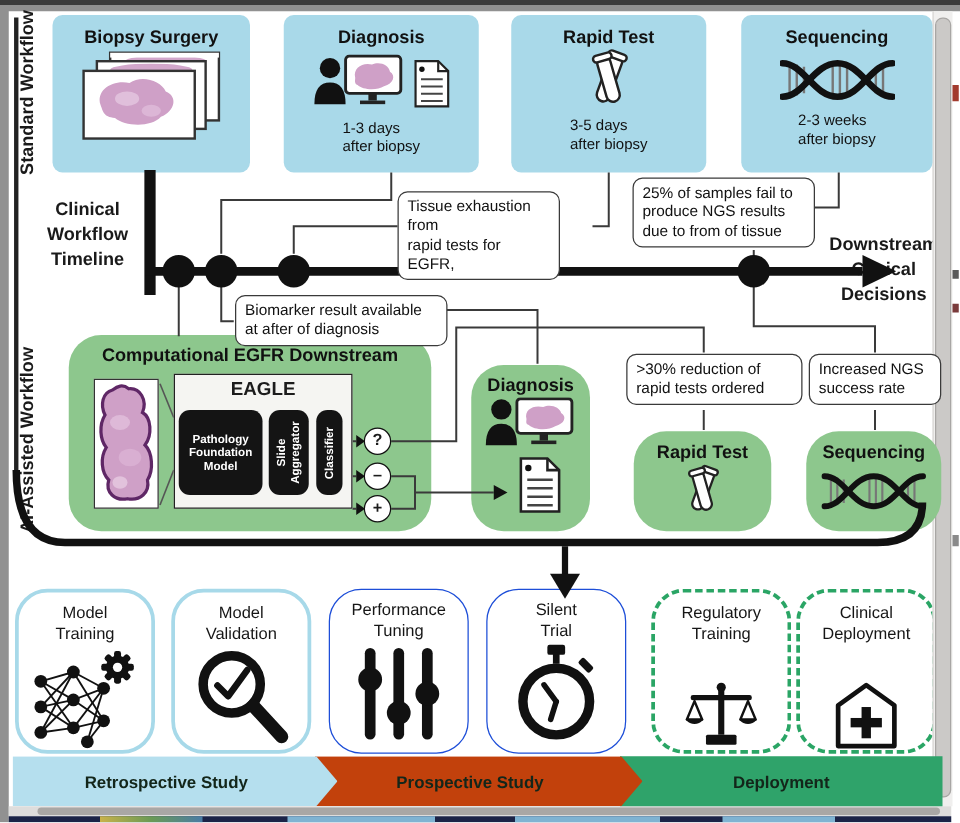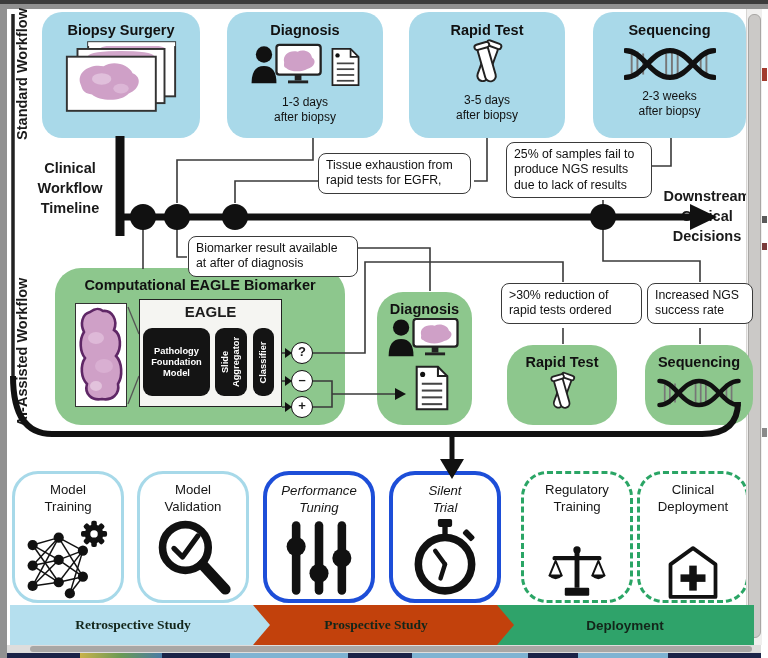--- a/index.html
+++ b/index.html
@@ -12,26 +12,26 @@
   .vscroll-track{position:absolute;left:746px;top:9px;width:15px;height:636px;background:#f0efee;border-left:1px solid #d8d6d4;}
   .vscroll-thumb{position:absolute;left:748px;top:14px;width:11px;height:622px;background:#cbc9c7;border:1px solid #a8a6a4;border-radius:6px;}
   .hscroll-track{position:absolute;left:7px;top:645px;width:754px;height:8px;background:#dedddc;}
   .hscroll-thumb{position:absolute;left:30px;top:646px;width:722px;height:6px;background:#a9a7a5;border-radius:4px;}
   .page-peek{position:absolute;left:7px;top:653px;width:754px;height:5px;background:#1b2347;}
   .peek-block{position:absolute;top:0;height:5px;}
   .mark{position:absolute;width:5px;}
   
   .vlabel{position:absolute;transform:translate(-50%,-50%) rotate(-90deg);white-space:nowrap;
           font-size:14.5px;font-weight:700;color:#1a1a1a;}
-  .bluebox{position:absolute;background:#a9d9e9;border-radius:20px;display:flex;flex-direction:column;
+  .bluebox{position:absolute;background:#a9d9e9;border-radius:8px;display:flex;flex-direction:column;
            align-items:center;padding-top:9px;box-sizing:border-box;}
   .greenbox{position:absolute;background:#8dc78d;border-radius:26px;display:flex;flex-direction:column;
             align-items:center;padding-top:8px;box-sizing:border-box;}
   .boxtitle{font-size:14.5px;font-weight:700;color:#111;line-height:18px;}
-  .caption{font-size:12px;line-height:14.5px;text-align:center;color:#111;margin-top:4px;}
+  .caption{font-size:12px;line-height:14.5px;color:#111;margin-top:4px;}
   .iconrow{display:flex;align-items:center;justify-content:center;gap:6px;margin-top:4px;}
   .tl-label{position:absolute;text-align:center;font-size:14.5px;font-weight:700;line-height:20px;color:#1a1a1a;}
   .callout{position:absolute;background:#ffffff;border:1.6px solid #3a3a3a;border-radius:8px;
            padding:4px 7px;font-size:12.3px;line-height:15.3px;color:#111;box-sizing:border-box;z-index:4;}
   .overlay{position:absolute;left:0;top:0;z-index:3;}
   .z2{z-index:2;}
   .eagle{position:absolute;left:139px;top:299px;width:143px;height:108px;background:#f5f5f2;
          border:1.6px solid #222;z-index:4;box-sizing:border-box;text-align:center;}
   .eagle-title{font-size:15px;font-weight:700;margin-top:3px;}
   .module{position:absolute;background:#141414;border-radius:9px;color:#fff;display:flex;
@@ -39,25 +39,25 @@
   .module .lines{font-size:9.3px;line-height:11px;font-weight:700;text-align:center;}
   .rot{transform:rotate(-90deg);white-space:nowrap;}
   .outcircle{position:absolute;width:22px;height:22px;border-radius:50%;background:#fff;border:1.8px solid #111;
              box-sizing:border-box;text-align:center;font-size:13px;font-weight:700;line-height:18px;z-index:5;}
   .slideimg{position:absolute;left:75px;top:303px;width:52px;height:104px;background:#fff;border:1.5px solid #333;
             box-sizing:border-box;z-index:4;}
   .stage{position:absolute;top:471px;width:112px;height:132px;background:#fff;border-radius:26px;
          box-sizing:border-box;display:flex;flex-direction:column;align-items:center;padding-top:8px;}
   .stage .t{font-size:13.2px;line-height:16.5px;text-align:center;color:#161616;}
   .stage.blue{border:3px solid #a7d9e9;}
-  .stage.green{border:4px solid #1d4ed8;font-style:italic;}
+  .stage.green{border:1px solid #1d4ed8;}
   .stage.dashed{border:3.5px dashed #2aa565;gap:28px;}
   .bar{position:absolute;top:605px;height:40px;display:flex;align-items:center;justify-content:center;
        font-size:13.5px;font-weight:700;color:#13261a;}
-  .chev{clip-path:polygon(0 0, calc(100% - 17px) 0, 100% 50%, calc(100% - 17px) 100%, 0 100%);font-family:Liberation Serif, serif;}
+  .chev{clip-path:polygon(0 0, calc(100% - 17px) 0, 100% 50%, calc(100% - 17px) 100%, 0 100%);}
 </style>
 </head>
 <body>
 
 <div class="screen">
 
   <div class="chrome-top1"></div>
   <div class="chrome-top2"></div>
   <div class="chrome-left"></div>
 
@@ -196,46 +196,46 @@
     <div>Clinical</div>
     <div>Workflow</div>
     <div>Timeline</div>
   </div>
   <div class="tl-label" style="left:660px;top:186px;width:94px;">
     <div>Downstream</div>
     <div>Clinical</div>
     <div>Decisions</div>
   </div>
 
-  <div class="callout" style="left:318px;top:153px;width:153px;">
+  <div class="callout" style="left:318px;top:153px;width:130px;">
     <div>Tissue exhaustion from</div>
     <div>rapid tests for EGFR,</div>
   </div>
   <div class="callout" style="left:506px;top:142px;width:146px;">
     <div>25% of samples fail to</div>
     <div>produce NGS results</div>
-    <div>due to lack of results</div>
+    <div>due to from of tissue</div>
   </div>
   <div class="callout" style="left:188px;top:236px;width:170px;">
     <div>Biomarker result available</div>
     <div>at after of diagnosis</div>
   </div>
   <div class="callout" style="left:501px;top:283px;width:141px;">
     <div>&gt;30% reduction of</div>
     <div>rapid tests ordered</div>
   </div>
   <div class="callout" style="left:647px;top:283px;width:106px;">
     <div>Increased NGS</div>
     <div>success rate</div>
   </div>
 
   <div class="vlabel" style="left:22px;top:352px;">AI-Assisted Workflow</div>
 
   <div class="greenbox z2" style="left:55px;top:268px;width:290px;height:157px;">
-    <div class="boxtitle">Computational EAGLE Biomarker</div>
+    <div class="boxtitle">Computational EGFR Downstream</div>
   </div>
 
   <div class="slideimg">
     <svg width="49" height="101" viewBox="0 0 49 101">
       <path d="M14,8 C6,10 4,20 8,28 C3,36 4,48 9,54 C4,62 5,74 11,80 C8,90 16,97 26,95 C36,97 44,90 42,80 C47,72 46,58 40,52 C46,44 45,30 38,26 C42,16 36,6 27,7 C22,3 18,5 14,8 Z" fill="#cfa0c7" stroke="#5f2766" stroke-width="2.6"></path>
       <ellipse cx="20" cy="34" rx="8" ry="6" fill="#deb9d8"></ellipse>
       <ellipse cx="28" cy="62" rx="9" ry="7" fill="#d9afd2"></ellipse>
       <ellipse cx="20" cy="82" rx="6" ry="5" fill="#e2c2dc"></ellipse>
     </svg>
   </div>

